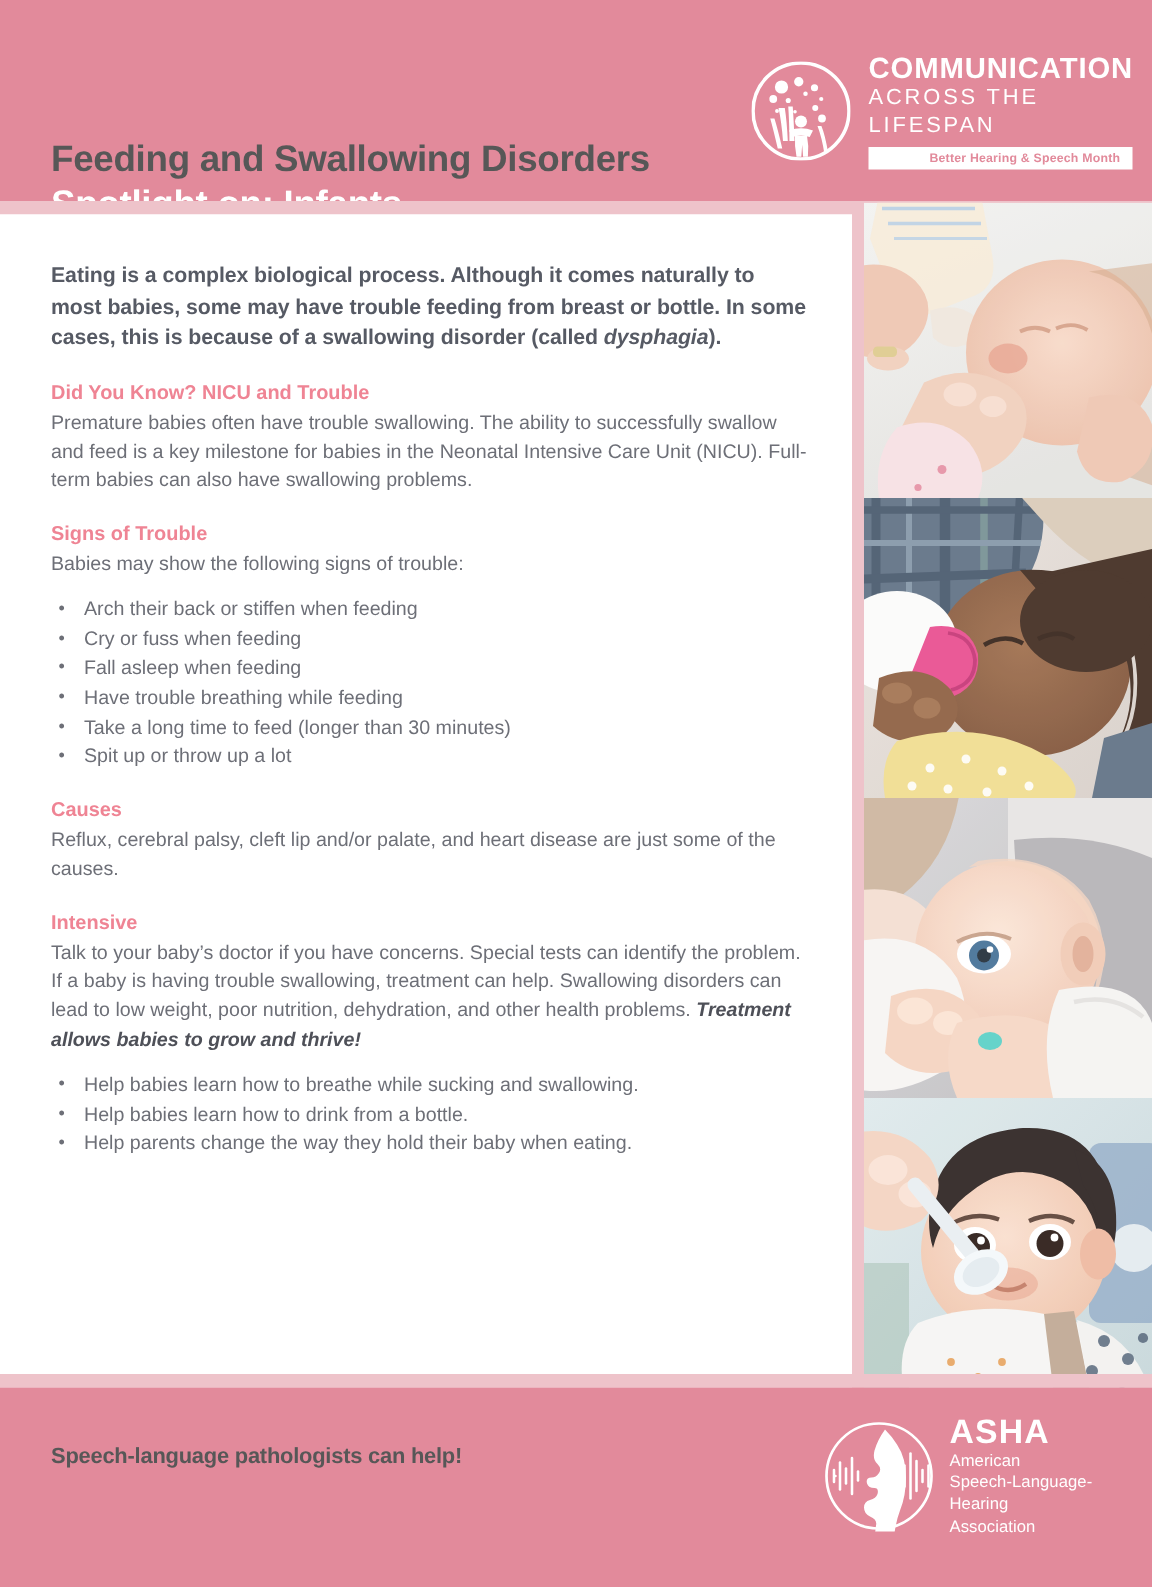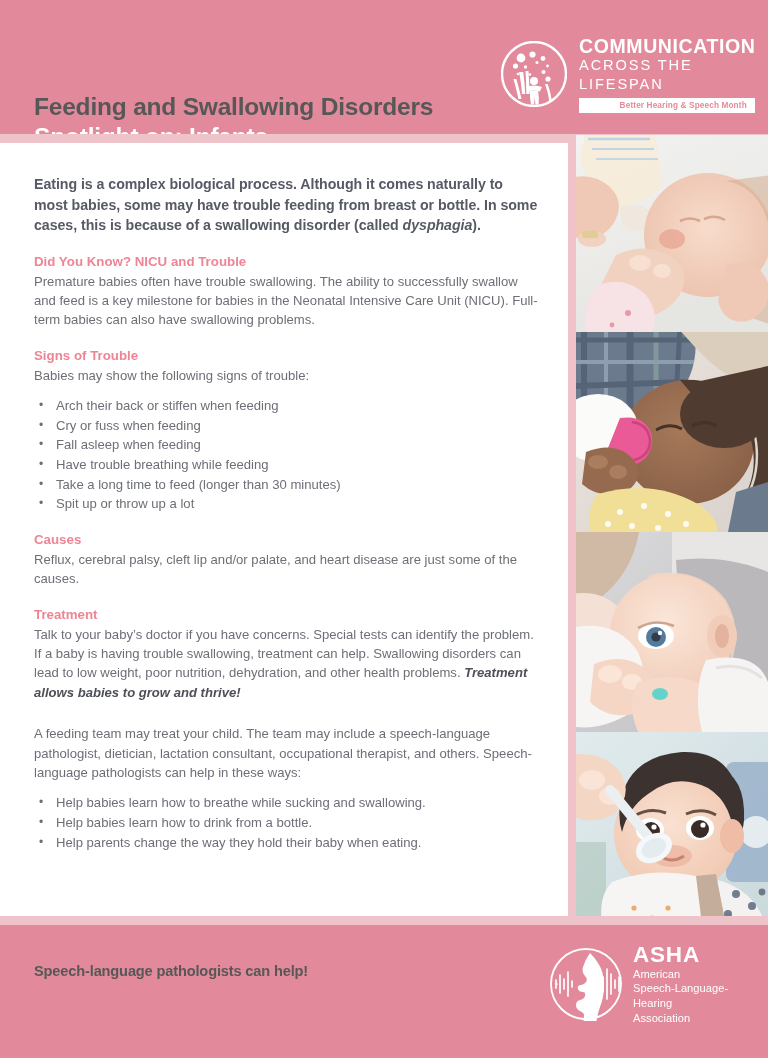--- a/index.html
+++ b/index.html
@@ -570,25 +570,24 @@
         <li>Spit up or throw up a lot</li>
       </ul>
     </div>
 
     <div class="sec">
       <div class="sec-head">Causes</div>
       <p class="sec-body">Reflux, cerebral palsy, cleft lip and/or palate, and heart disease are just some of the causes.</p>
     </div>
 
     <div class="sec">
-      <div class="sec-head">Treatment</div>
+      <div class="sec-head">Intensive</div>
       <p class="sec-body"><span>Talk to your baby’s doctor if you have concerns. Special tests can identify the problem. If a baby is having trouble swallowing, treatment can help. Swallowing disorders can lead to low weight, poor nutrition, dehydration, and other health problems. </span><b>Treatment allows babies to grow and thrive!</b></p>
     </div>
 
-    <p class="para">A feeding team may treat your child. The team may include a speech-language pathologist, dietician, lactation consultant, occupational therapist, and others. Speech-language pathologists can help in these ways:</p>
 
     <ul class="bullets">
       <li>Help babies learn how to breathe while sucking and swallowing.</li>
       <li>Help babies learn how to drink from a bottle.</li>
       <li>Help parents change the way they hold their baby when eating.</li>
     </ul>
   </div>
 
   <div class="footer-strip"></div>
   <div class="footer">

